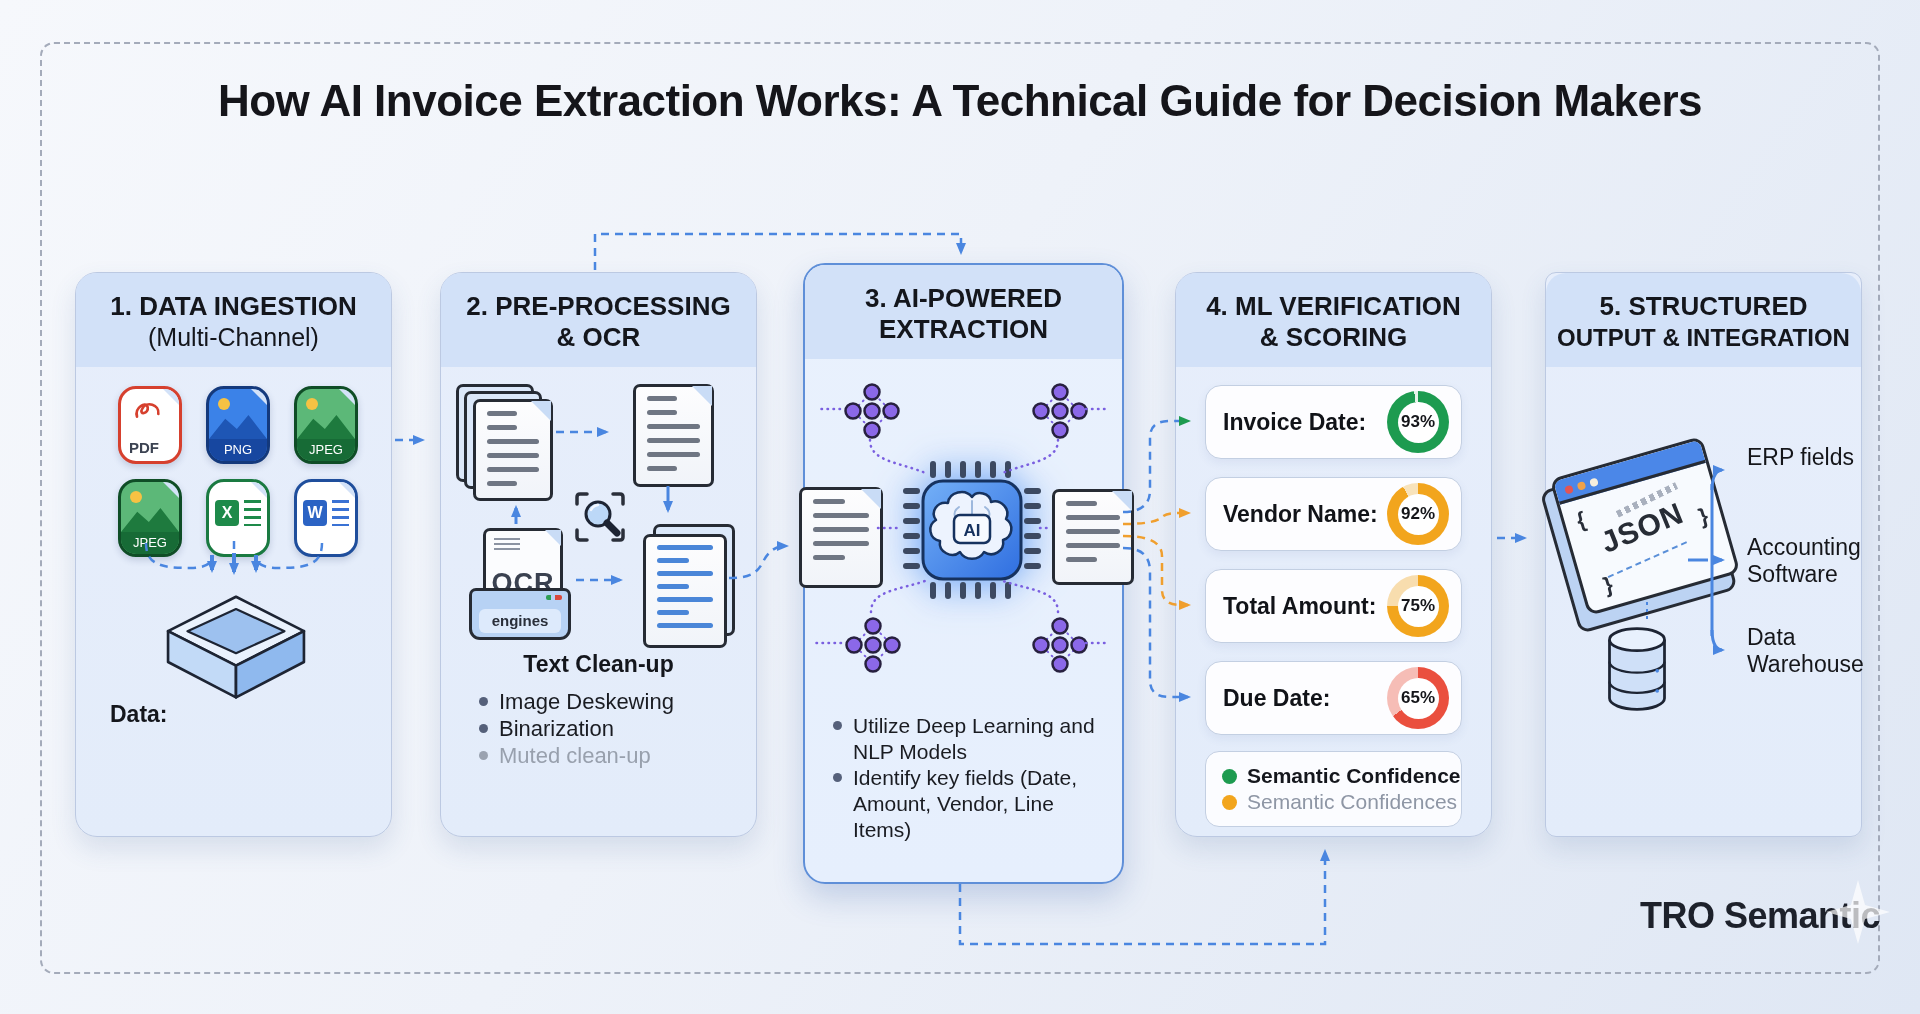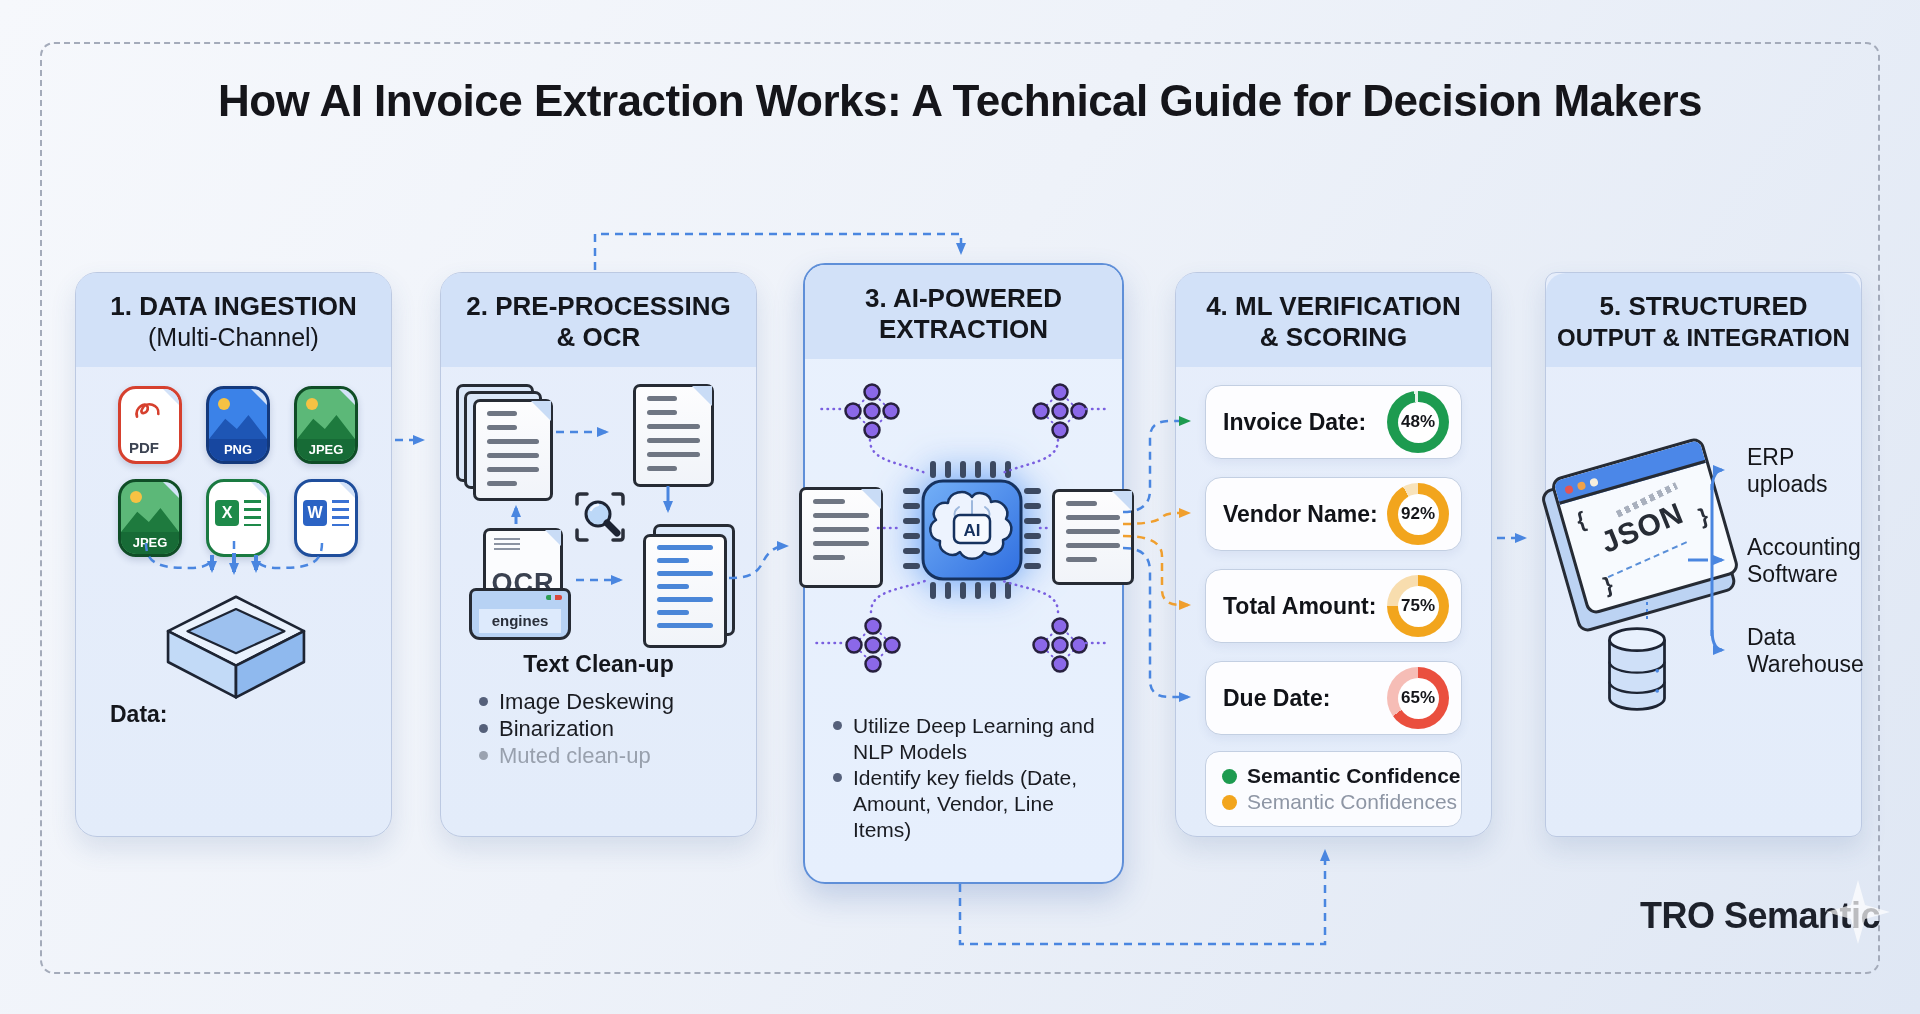--- a/index.html
+++ b/index.html
@@ -40,21 +40,21 @@
   .ficon .fold{position:absolute;top:0;right:0;width:0;height:0;
     border-top:16px solid #d3e2f8;border-left:16px solid transparent;}
   .f-pdf{border-color:#d6402e;}
   .f-pdf .pdf-label{position:absolute;bottom:5px;left:8px;font-size:15px;font-weight:bold;color:#3c4352;}
   .f-pdf svg{position:absolute;top:9px;left:10px;}
   .f-img{color:#fff;}
   .f-img .sun{position:absolute;top:9px;left:9px;width:12px;height:12px;border-radius:50%;background:#f6c243;}
   .f-img .mtn{position:absolute;bottom:22px;left:0;right:0;height:26px;
     clip-path:polygon(0 100%,28% 22%,48% 62%,68% 8%,100% 100%);}
   .f-img .band{position:absolute;bottom:0;left:0;right:0;height:22px;
-    font-size:13px;font-weight:bold;text-align:center;line-height:22px;color:#fff;}
+    font-size:13px;font-weight:normal;text-align:center;line-height:22px;color:#fff;}
   .f-png{background:#3b82e8;border-color:#14397c;} .f-png .mtn{background:#1e56b5;} .f-png .band{background:#1747a0;}
   .f-jpg{background:#5cb878;border-color:#0f4d26;} .f-jpg .mtn{background:#1e7a3e;} .f-jpg .band{background:#176b36;}
   .f-xls{border-color:#1a7a41;} .f-doc{border-color:#1f4e9c;}
   .blockletter{position:absolute;top:18px;left:6px;width:24px;height:26px;border-radius:4px;
     color:#fff;font-weight:bold;font-size:16px;text-align:center;line-height:26px;}
   .f-xls .blockletter{background:#1e8a4a;} .f-doc .blockletter{background:#2b63c4;}
   .gridlines{position:absolute;top:18px;right:6px;width:17px;height:26px;}
   .f-xls .gridlines{background:repeating-linear-gradient(#1e8a4a 0 3px,transparent 3px 8px);}
   .f-doc .gridlines{background:repeating-linear-gradient(#3a72d4 0 3px,transparent 3px 8px);}
   .data-block{position:absolute;left:34px;top:428px;width:260px;}
@@ -70,21 +70,21 @@
     border:3px solid #262b34;border-radius:7px;}
   .ocr-doc .fold{position:absolute;top:-1px;right:-1px;width:0;height:0;
     border-top:16px solid #c9dcf6;border-left:16px solid transparent;}
   .ocr-mini{position:absolute;top:7px;left:8px;width:26px;height:12px;
     background:repeating-linear-gradient(#8b93a2 0 2px,transparent 2px 5px);}
   .ocr-word{position:absolute;bottom:18px;left:0;right:0;text-align:center;
     font-size:27px;font-weight:bold;color:#3a4150;letter-spacing:1px;}
   .ocr-tray{position:absolute;left:0;right:0;bottom:0;height:46px;background:#b7d2f4;
     border:3px solid #262b34;border-radius:7px 7px 11px 11px;}
   .ocr-engines{position:absolute;bottom:4px;left:7px;right:7px;height:24px;background:#ddeafc;
-    border-radius:0;text-align:center;font-size:15px;font-weight:bold;color:#2a2f3a;line-height:24px;}
+    border-radius:6px;text-align:center;font-size:15px;font-weight:bold;color:#2a2f3a;line-height:24px;}
   .ocr-dots{position:absolute;top:4px;right:6px;width:16px;height:5px;
     background:linear-gradient(90deg,#2e9e55 0 5px,transparent 5px 9px,#d9483b 9px 14px);border-radius:2px;}
   .cleanup{position:absolute;left:0;right:0;top:378px;}
   .cleanup-heading{text-align:center;font-size:23px;font-weight:bold;color:#14161c;}
   .cleanup .blist{margin:10px 0 0 38px;}
   .cleanup .blist li::before{background:#55607a;}
   .cleanup .blist li.muted{color:#98a0ad;}
   .cleanup .blist li.muted::before{background:#9aa2b0;}
 
   
@@ -401,21 +401,21 @@
 
   <section class="panel p4">
     <header class="phead">
       <div class="ph1">4. ML VERIFICATION</div>
       <div class="ph2">&amp; SCORING</div>
     </header>
 
     <div class="vrow" style="top:112px;">
       <span class="vlabel">Invoice Date:</span>
       <span class="donut" style="background: conic-gradient(rgb(29, 155, 80) 0deg, rgb(29, 155, 80) 98%, rgb(230, 243, 234) 98%, rgb(230, 243, 234) 100%);">
-        <span class="donut-val">48%</span>
+        <span class="donut-val">93%</span>
       </span>
     </div>
     <div class="vrow" style="top:204px;">
       <span class="vlabel">Vendor Name:</span>
       <span class="donut" style="background: conic-gradient(rgb(242, 165, 29) 0deg, rgb(242, 165, 29) 92%, rgb(248, 227, 187) 92%, rgb(248, 227, 187) 100%);">
         <span class="donut-val">92%</span>
       </span>
     </div>
     <div class="vrow" style="top:296px;">
       <span class="vlabel">Total Amount:</span>
@@ -466,21 +466,21 @@
     </div>
 
     <svg class="db" width="66" height="88" viewBox="0 0 72 96">
       <path d="M6,16 v64 a30,12 0 0 0 60,0 v-64" fill="#cfe0f8" stroke="#1d2433" stroke-width="3"></path>
       <ellipse cx="36" cy="16" rx="30" ry="12" fill="#e8f1fd" stroke="#1d2433" stroke-width="3"></ellipse>
       <path d="M6,40 a30,12 0 0 0 60,0 M6,62 a30,12 0 0 0 60,0" fill="none" stroke="#1d2433" stroke-width="2.5"></path>
       <circle cx="58" cy="50" r="2" fill="#4a86e0"></circle>
         <circle cx="58" cy="72" r="2" fill="#4a86e0"></circle>
     </svg>
 
-    <div class="target t0">ERP uploads</div>
+    <div class="target t0">ERP fields</div>
     <div class="target t1">Accounting Software</div>
     <div class="target t2">Data Warehouse</div>
   </section>
 
   <svg class="overlay" width="1920" height="1014" viewBox="0 0 1920 1014">
     <defs>
       <marker id="mb" markerUnits="userSpaceOnUse" markerWidth="15" markerHeight="13" refX="10" refY="6" orient="auto">
         <path d="M1,1 L13,6 L1,11 Z" fill="#4a86e0"></path>
       </marker>
       <marker id="mg" markerUnits="userSpaceOnUse" markerWidth="15" markerHeight="13" refX="10" refY="6" orient="auto">

